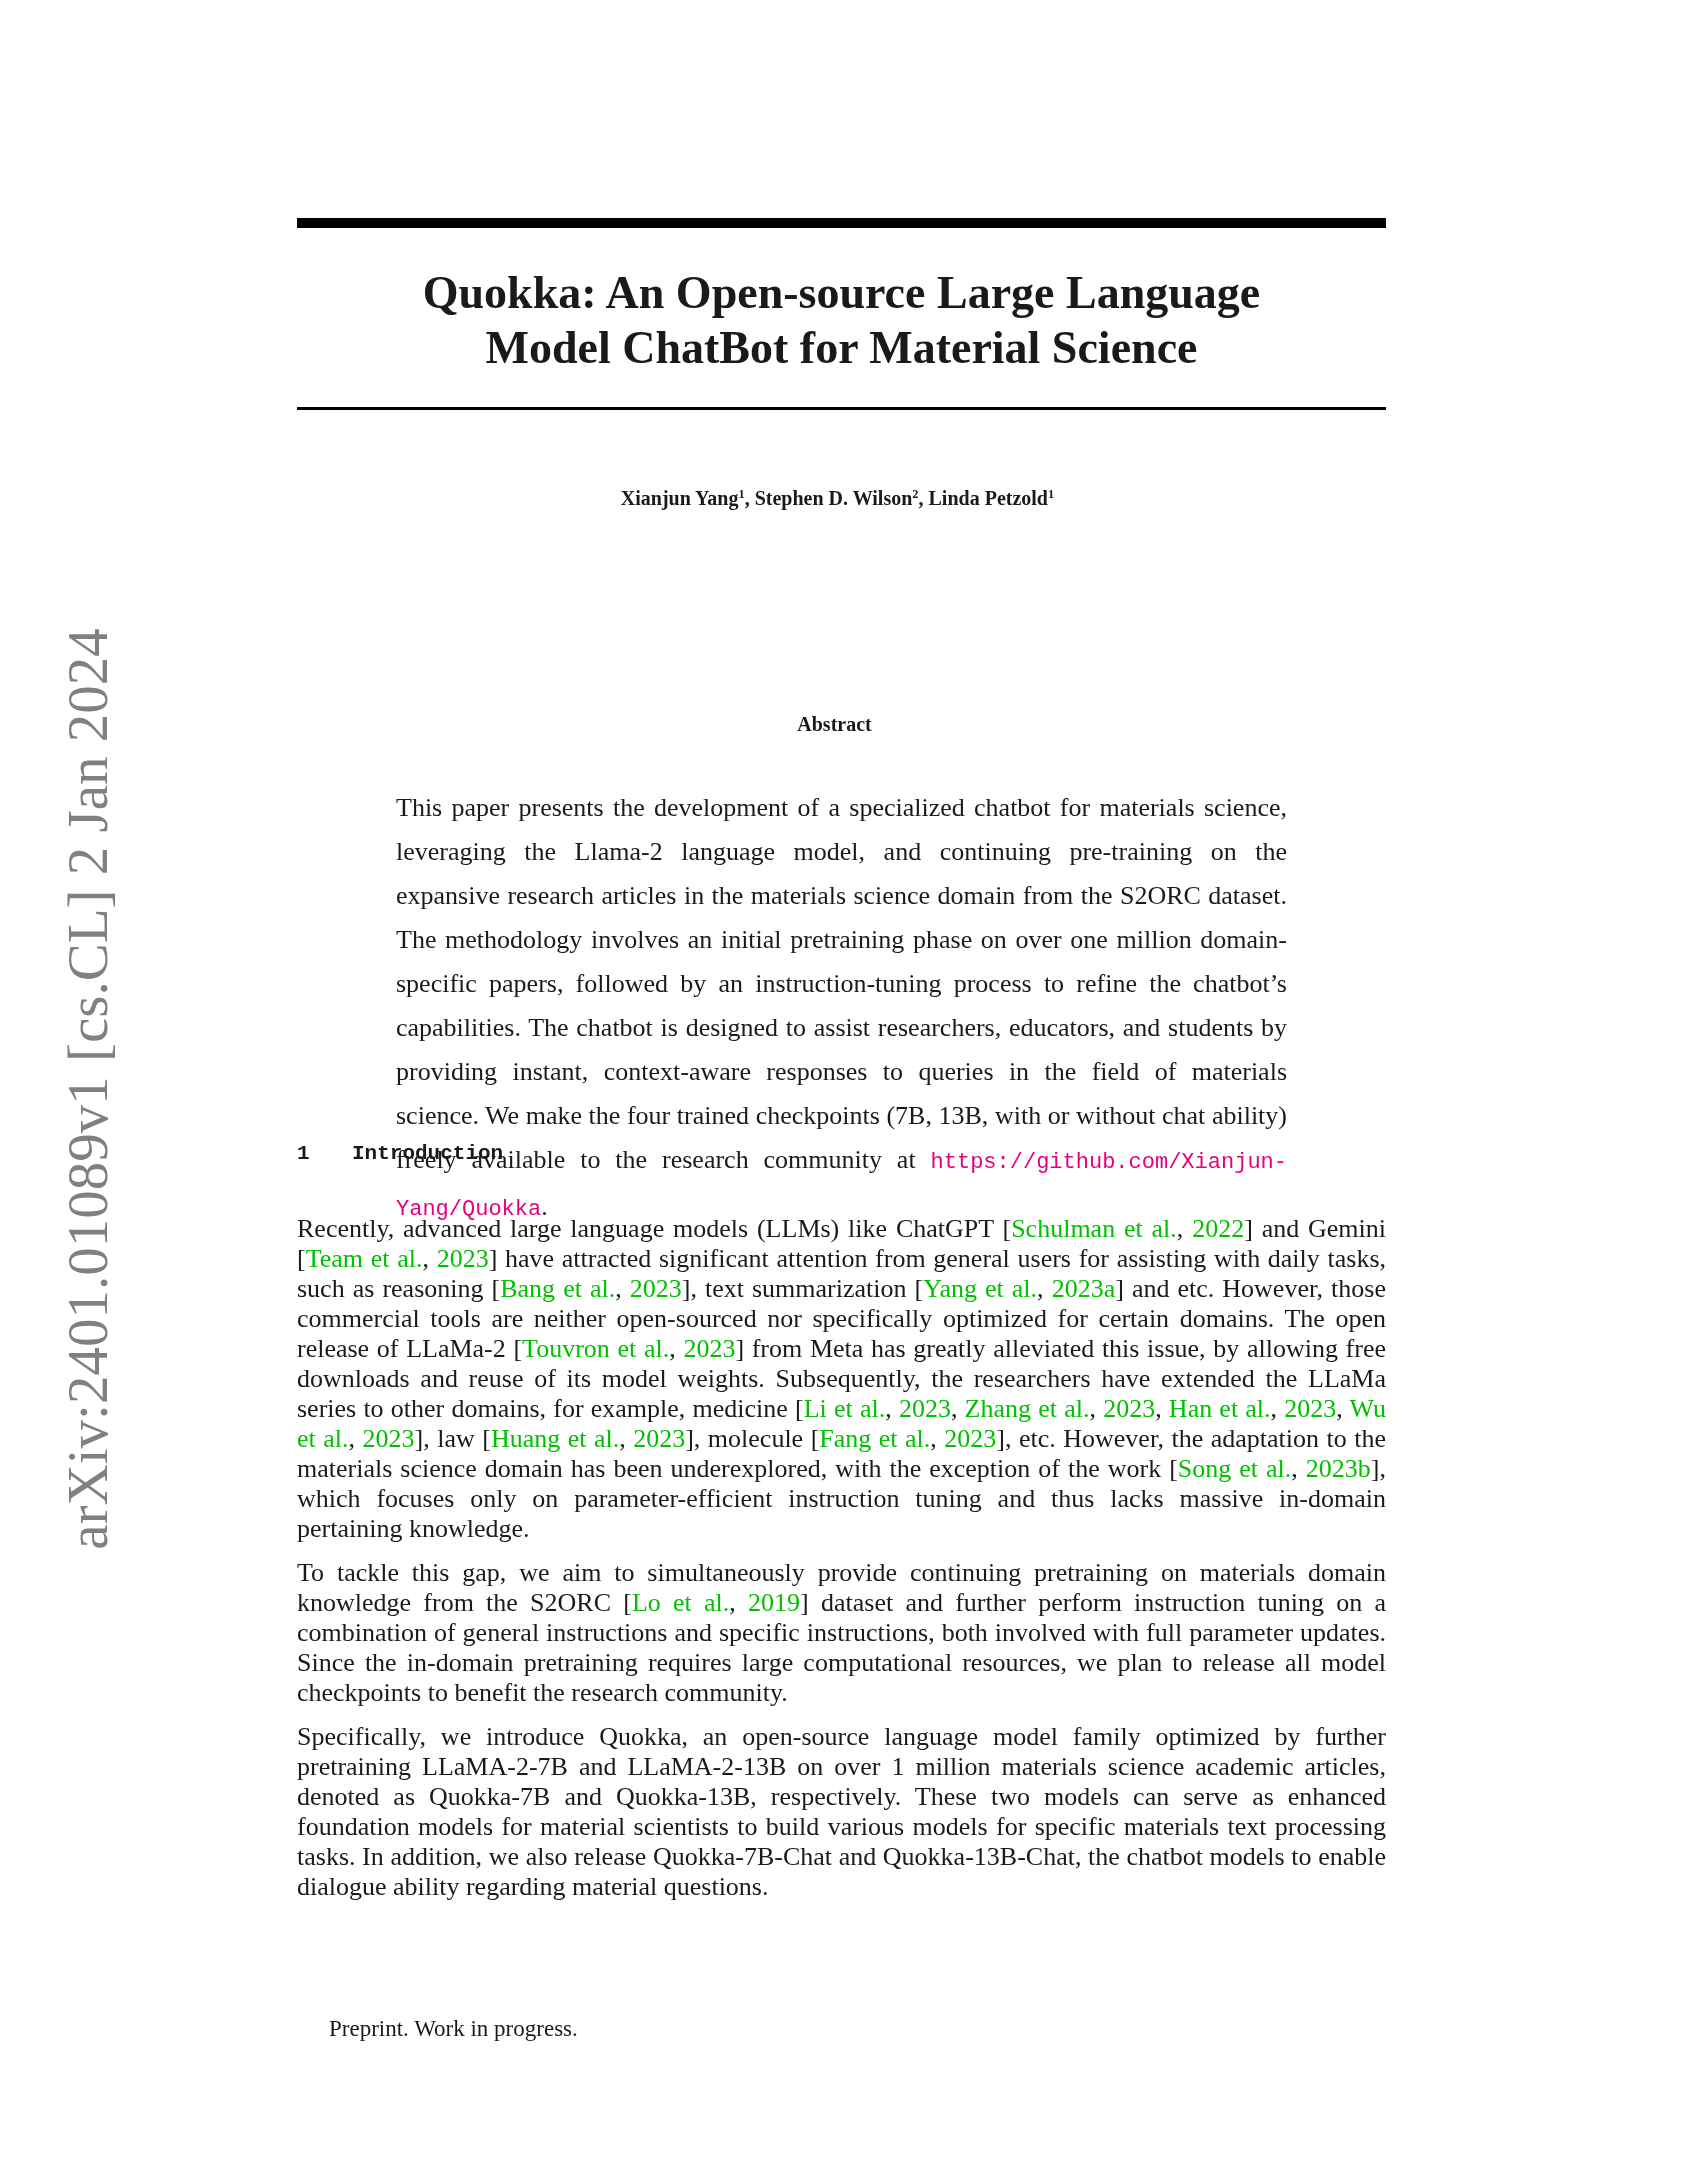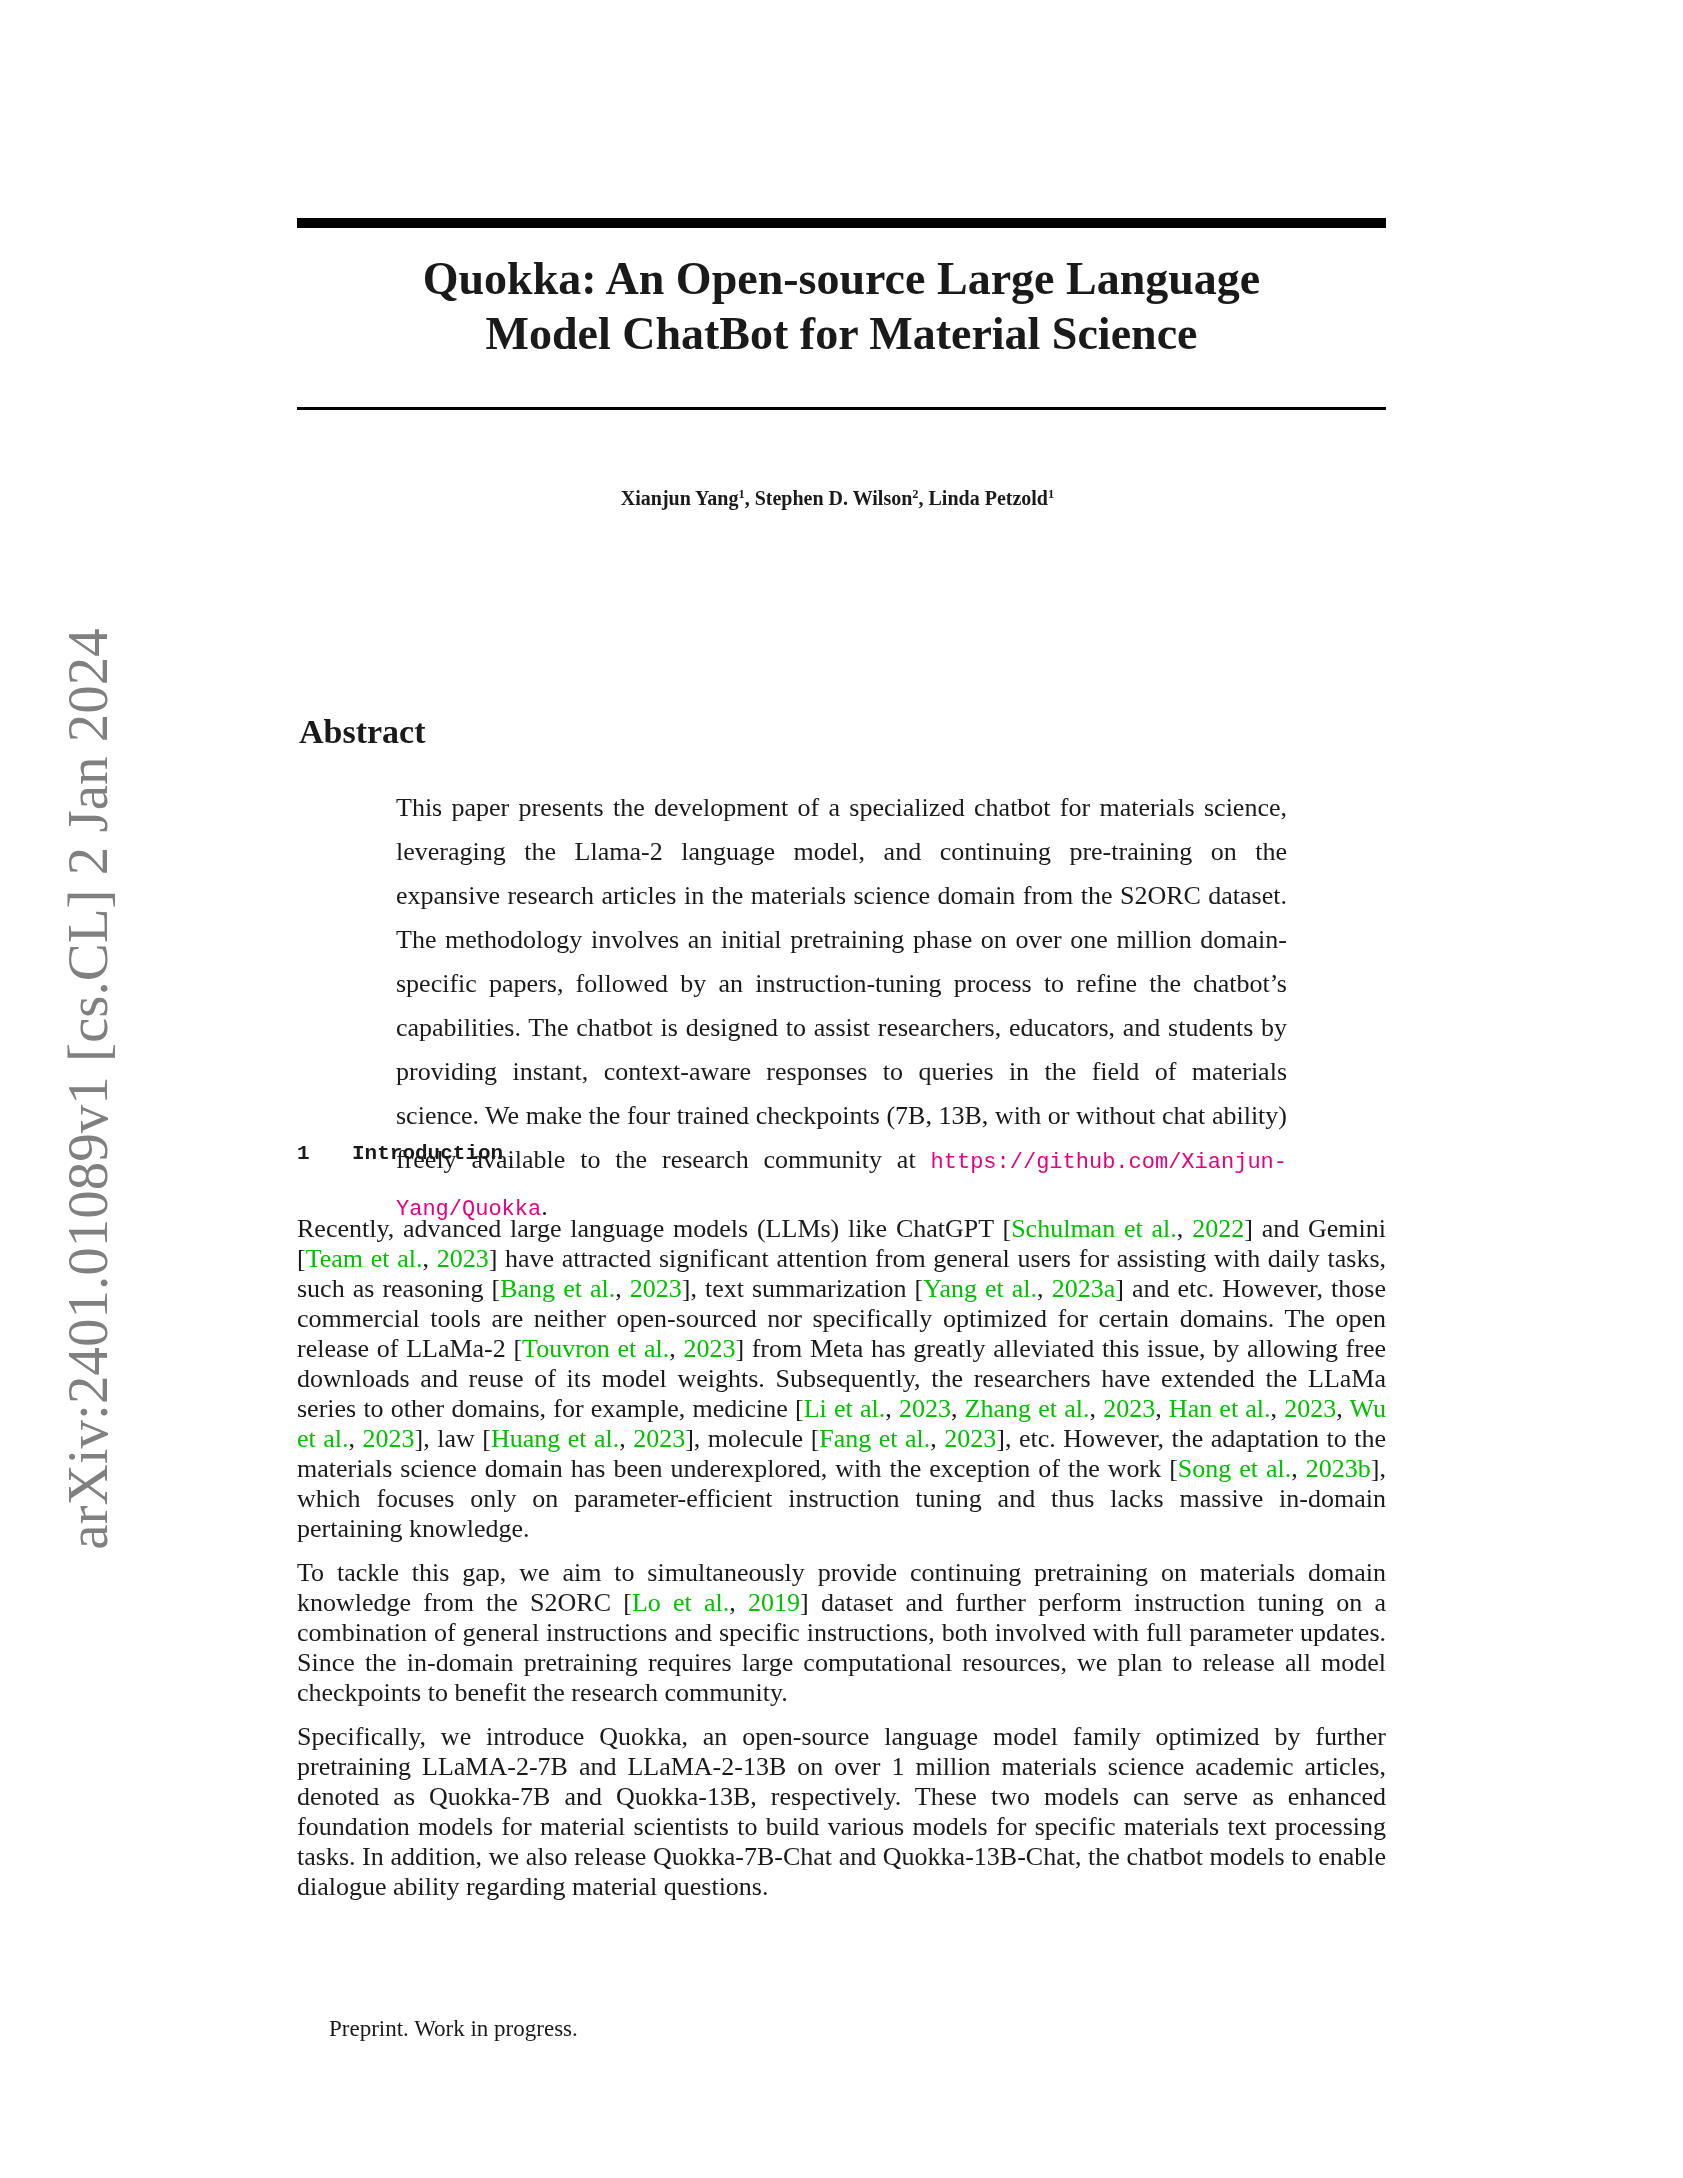--- a/index.html
+++ b/index.html
@@ -1,30 +1,30 @@
 <!DOCTYPE html>
 <html><head>
 <meta charset="utf-8">
 <style>
   html, body { margin: 0; padding: 0; background: #ffffff; }
   body { width: 1683px; height: 2178px; position: relative; overflow: hidden;
          font-family: "DejaVu Serif", "Liberation Serif", serif; color: #1a1a1a; }
   .page { position: absolute; left: 0; top: 0; width: 1683px; height: 2178px; }
   .rule-top { position: absolute; left: 297px; top: 218px; width: 1089px; height: 10px; background: #000; }
   .rule-bottom { position: absolute; left: 297px; top: 407px; width: 1089px; height: 3px; background: #000; }
-  .title { position: absolute; left: 297px; top: 251px; width: 1089px; text-align: center;
+  .title { position: absolute; left: 297px; top: 265px; width: 1089px; text-align: center;
            font-family: "Liberation Serif", serif; font-weight: bold; font-size: 46px; line-height: 55px; }
   .authors { position: absolute; left: 293px; top: 481px; width: 1089px; text-align: center;
              font-family: "Liberation Serif", serif; font-weight: bold; font-size: 20px; line-height: 34px; }
   .affil { position: absolute; left: 297px; top: 517px; width: 1089px; text-align: center;
            font-family: "Liberation Serif", serif; font-size: 26px; line-height: 31px; }
   .email { font-family: "Liberation Mono", monospace; font-size: 21px; }
   sup { font-size: 0.62em; vertical-align: 0.6em; line-height: 0; }
-  .abs-head { position: absolute; left: 299px; top: 713px; width: 1089px; 
-              font-family: "Liberation Serif", serif; font-weight: bold; font-size: 34px; }
+  .abs-head { position: absolute; left: 290px; top: 713px; width: 1089px; text-align: center;
+              font-family: "Liberation Serif", serif; font-weight: bold; font-size: 20px; }
   .abs-body { position: absolute; left: 396px; top: 786px; width: 891px; text-align: justify;
               font-family: "Liberation Serif", serif; font-size: 26px; line-height: 44px; }
   .link { color: #e6007e; font-family: "Liberation Mono", monospace; font-size: 22px; }
   .sec-head { position: absolute; left: 297px; top: 1142px; font-family: Liberation Mono, monospace;
               font-weight: bold; font-size: 21px; }
   .sec-head .num { display: inline-block; width: 55px; }
   .body { position: absolute; left: 297px; top: 1214px; width: 1089px; text-align: justify;
           font-family: "Liberation Serif", serif; font-size: 26px; line-height: 30px; }
   .body p { margin: 0 0 14px 0; }
   .cite { color: #00c000; }

